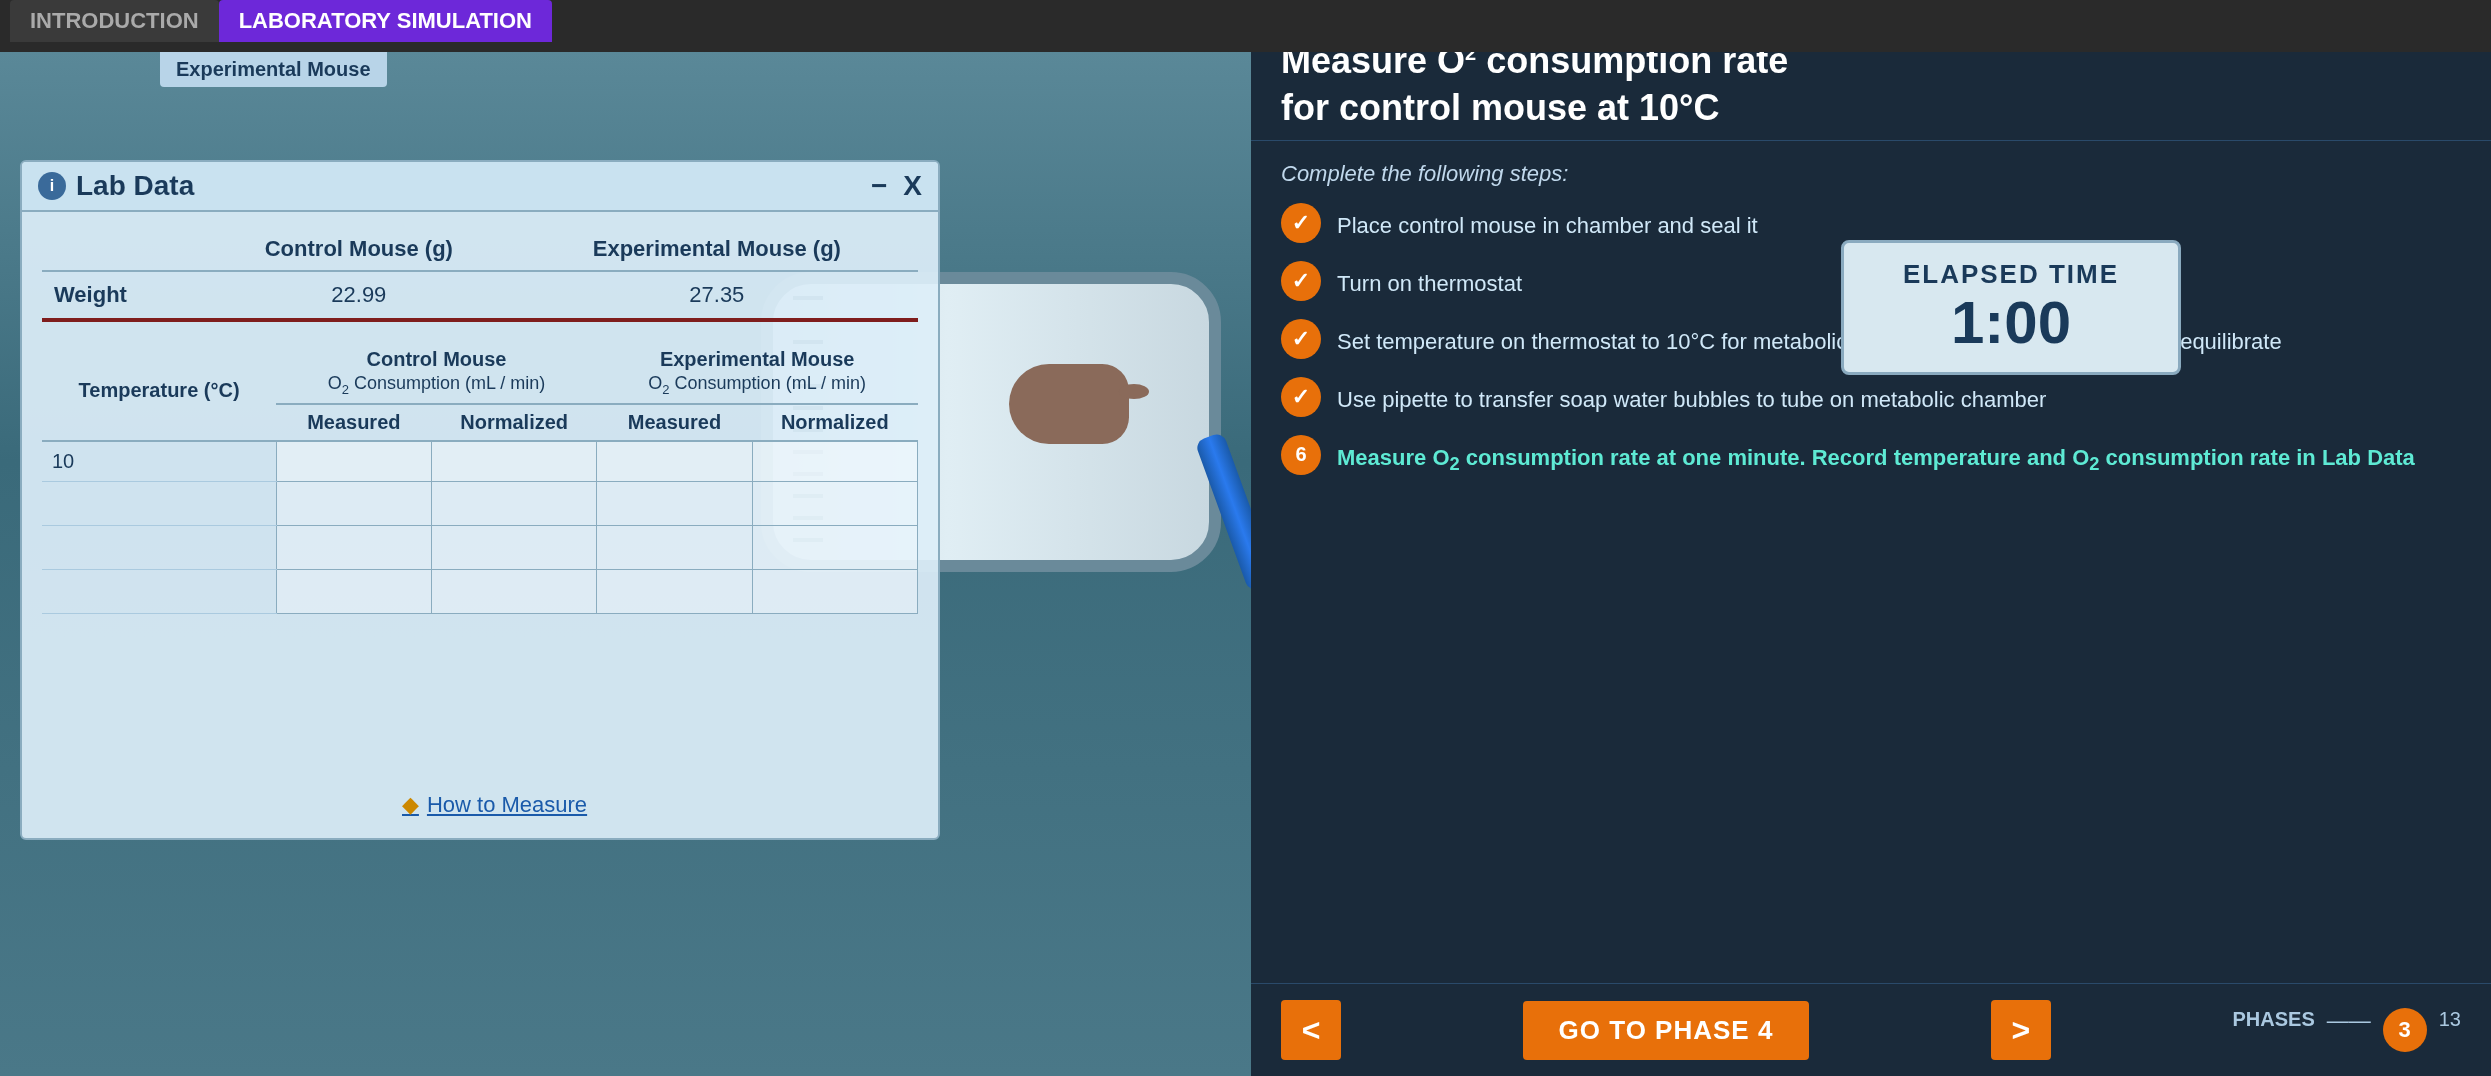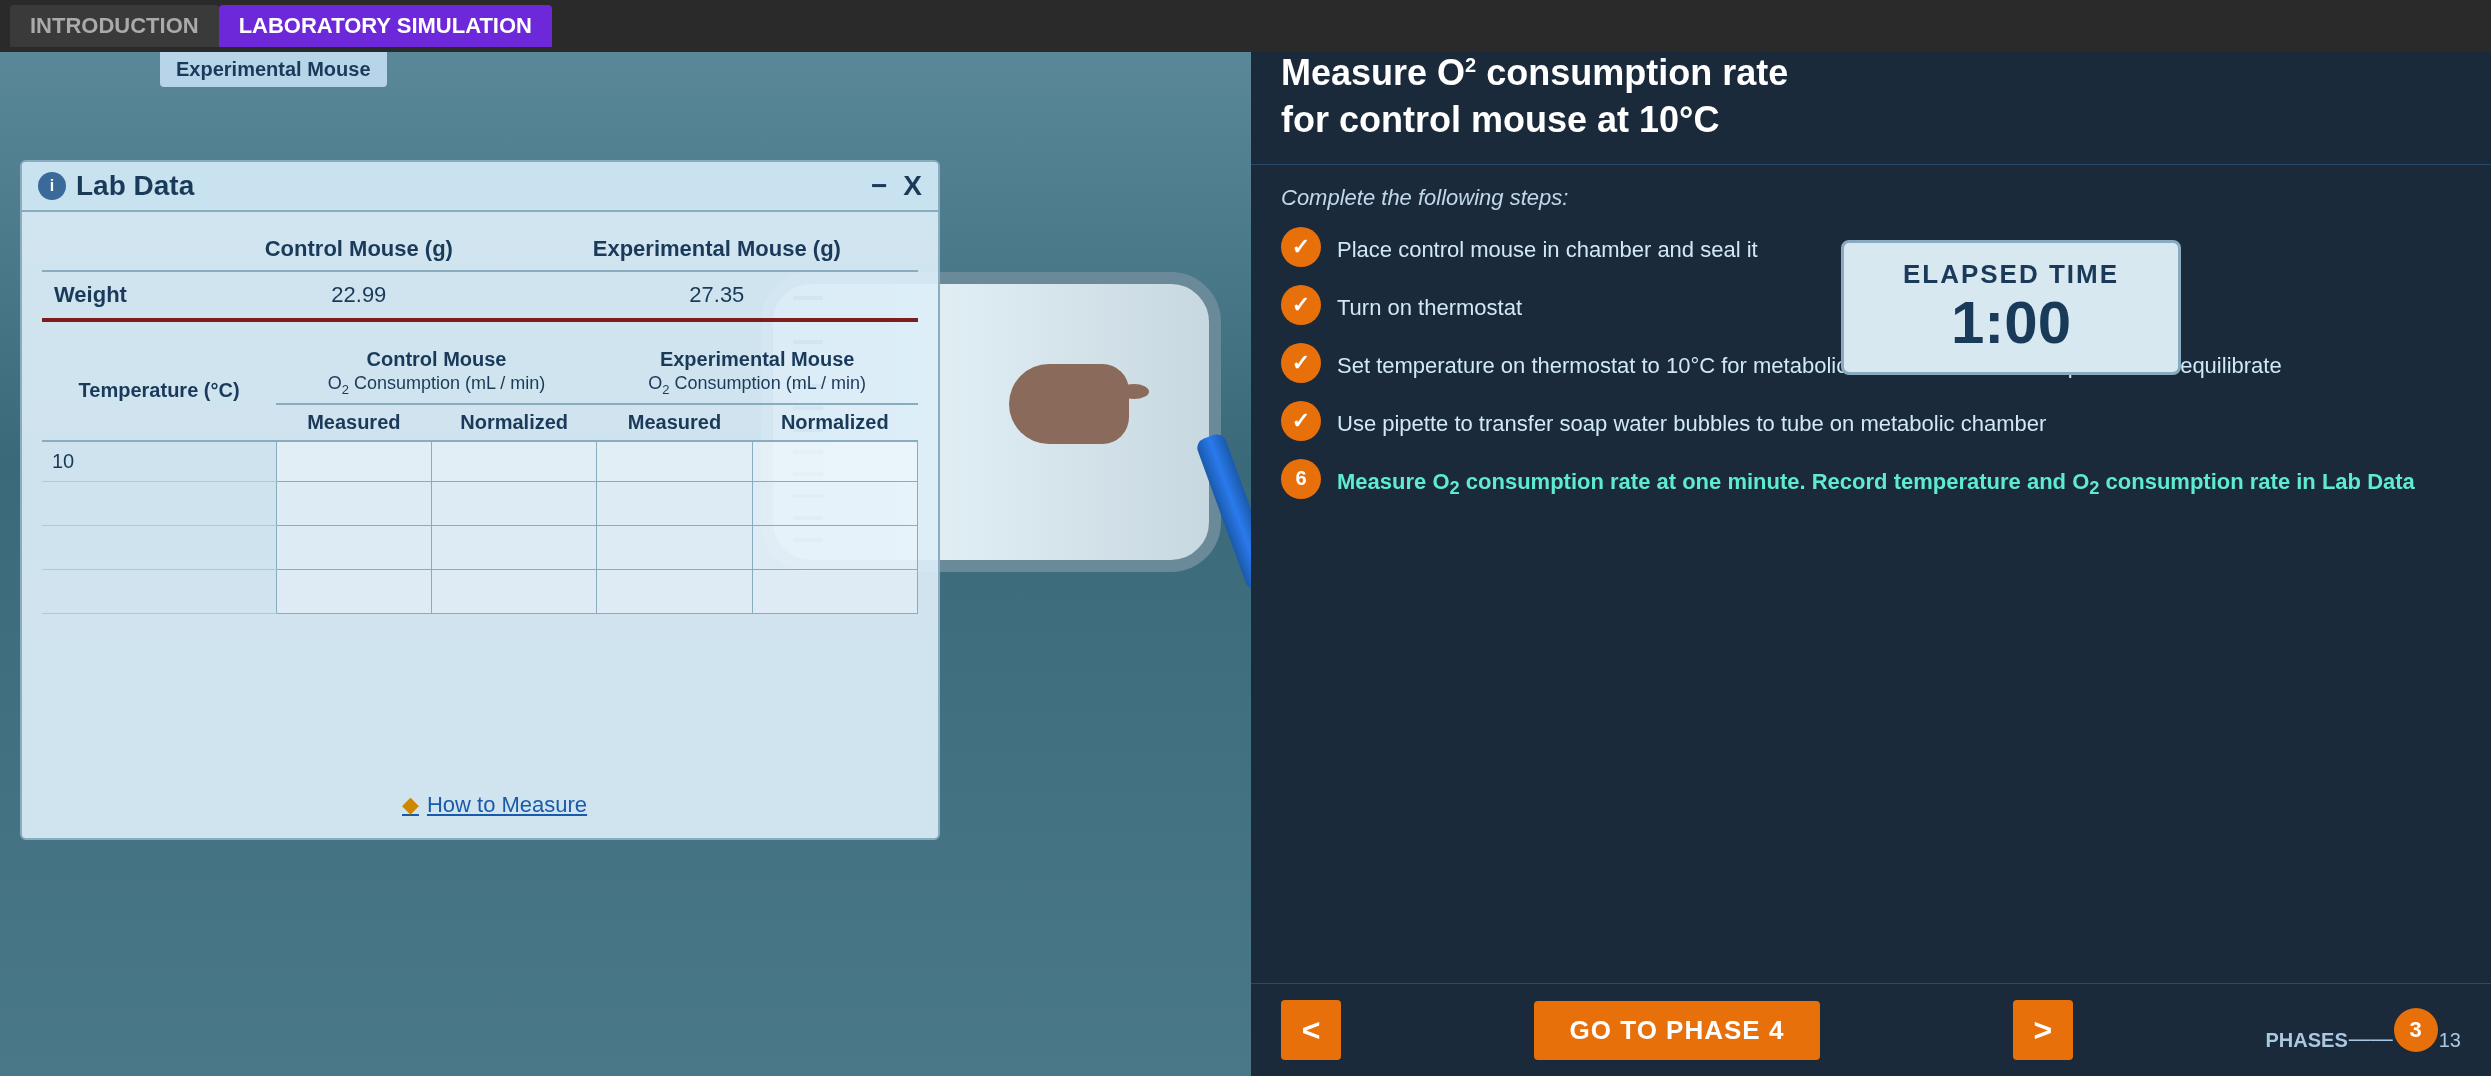--- a/index.html
+++ b/index.html
@@ -20,21 +20,21 @@
       z-index: 0;
     }
 
     
     .top-nav {
       position: absolute;
       top: 0; left: 0; right: 0;
       height: 52px;
       background: #2a2a2a;
       display: flex;
-      align-items: center;
+      align-items: flex-start;
       z-index: 10;
       padding: 0 10px;
     }
     .nav-tab {
       padding: 8px 20px;
       font-size: 22px;
       font-weight: bold;
       color: #ccc;
       cursor: pointer;
       border-radius: 4px 4px 0 0;
@@ -309,21 +309,21 @@
       top: 0;
       right: 0;
       width: 1240px;
       height: 100%;
       background: #1a2a3a;
       z-index: 5;
       display: flex;
       flex-direction: column;
     }
     .phase-header {
-      padding: 20px 30px;
+      padding: 8px 30px;
       background: #1a2a3a;
       border-bottom: 1px solid #2a4a6a;
     }
     .phase-label {
       font-size: 22px;
       color: #aac8e0;
       font-weight: bold;
       text-transform: uppercase;
       letter-spacing: 1px;
     }
@@ -418,22 +418,22 @@
       border: none;
       padding: 14px 36px;
       font-size: 26px;
       font-weight: bold;
       border-radius: 4px;
       cursor: pointer;
       letter-spacing: 1px;
     }
     .phases-bar {
       display: flex;
-      align-items: flex-end;
-      gap: 1px;
+      align-items: flex-start;
+      gap: 12px;
     }
     .phases-label {
       font-size: 20px;
       color: #aac8e0;
       font-weight: bold;
       text-transform: uppercase;
     }
     .phases-count {
       font-size: 20px;
       color: #aac8e0;

